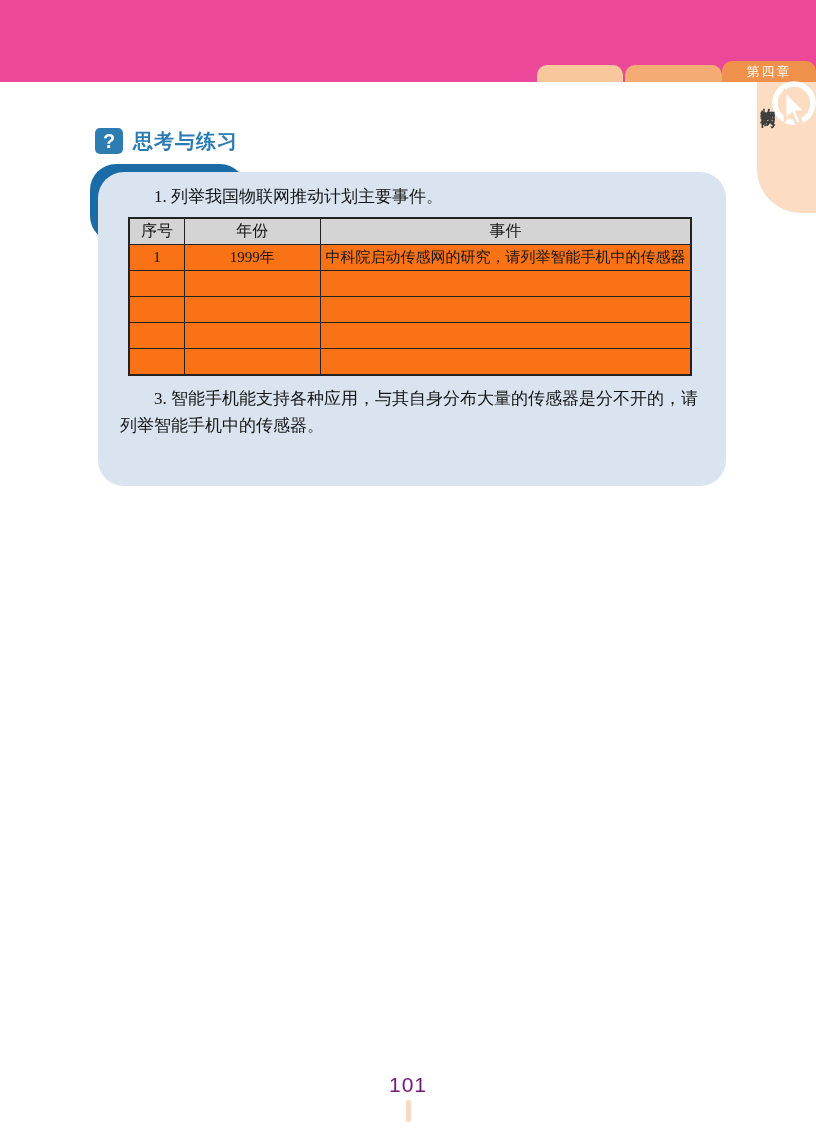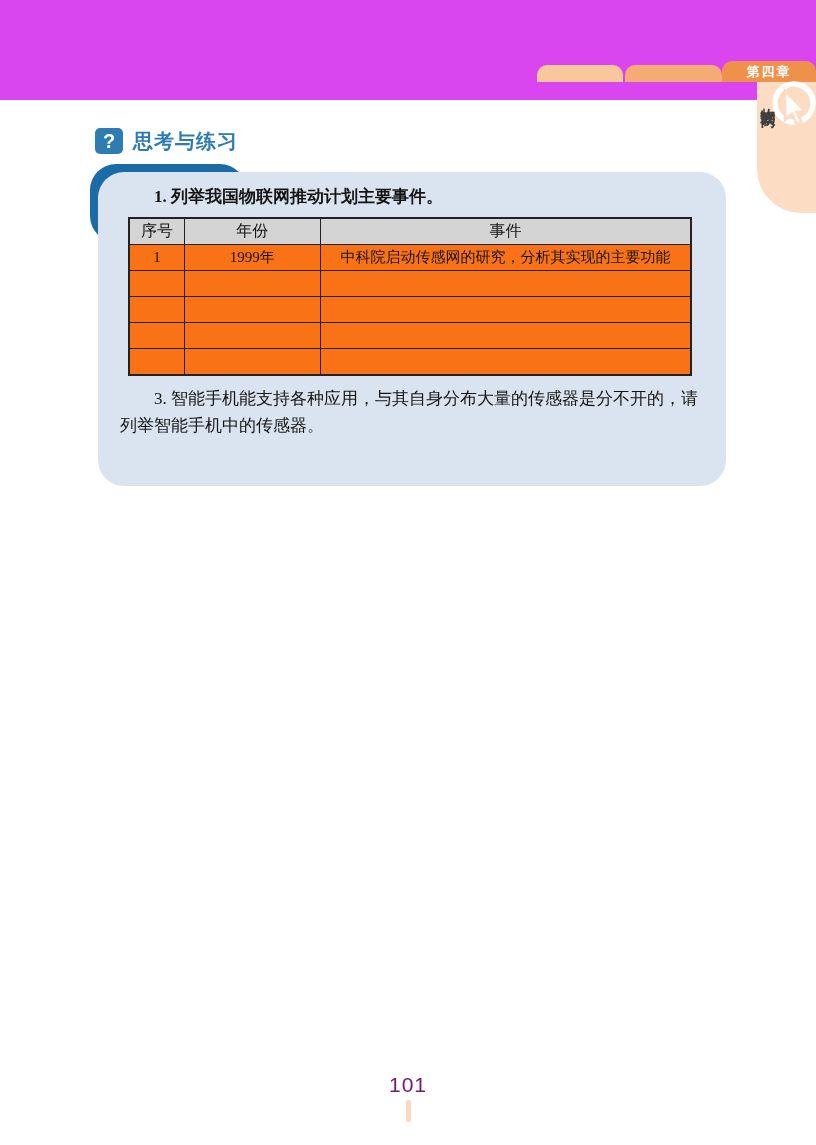--- a/index.html
+++ b/index.html
@@ -1,21 +1,21 @@
 <!DOCTYPE html>
 <html><head>
 <meta charset="utf-8">
 <style>
   html,body{margin:0;padding:0;}
   body{
     width:816px;height:1145px;position:relative;background:#ffffff;
     font-family:"Liberation Sans",sans-serif;overflow:hidden;
   }
   
-  .header-band{position:absolute;left:0;top:0;width:816px;height:100px;background:#d946ef;font-weight:bold;}
+  .header-band{position:absolute;left:0;top:0;width:816px;height:82px;background:#ec4899;}
   .tab{position:absolute;border-radius:10px 10px 0 0;}
   .tab-1{left:537px;top:65px;width:86px;height:17px;background:#F9C79C;}
   .tab-2{left:625px;top:65px;width:97px;height:17px;background:#F5AC74;}
   .tab-3{
     left:722px;top:61px;width:94px;height:21px;background:#F0914B;
     color:#ffffff;font-size:13px;line-height:21px;text-align:center;letter-spacing:2px;
   }
   
   .side-tab{
     position:absolute;left:757px;top:82px;width:59px;height:131px;
@@ -41,21 +41,21 @@
     background:#1B6BA7;border-radius:26px;
   }
   .exercise-box{
     position:absolute;left:98px;top:172px;width:628px;height:314px;
     background:#D9E4F0;border-radius:26px;
   }
   .exercise-box p{
     margin:0 26px 0 22px;text-indent:2em;
     font-family:"Liberation Serif",serif;font-size:17px;line-height:27px;color:#141414;
   }
-  .exercise-box .q1{padding-top:11px;font-weight:bold;}
+  .exercise-box .q1{padding-top:11px;}
   .questions{margin-top:9px;}
   
   .events-table{
     margin:7px 0 0 30px;border-collapse:collapse;background:#f97316;
     border:2px solid #222222;table-layout:fixed;width:564px;
     font-family:"Liberation Serif",serif;
   }
   .events-table th,.events-table td{
     border:1px solid #222222;height:25px;padding:0 4px;
     text-align:center;font-weight:normal;font-size:15px;color:#141414;
@@ -110,21 +110,21 @@
       <tr>
         <th>序号</th>
         <th>年份</th>
         <th>事件</th>
       </tr>
     </thead>
     <tbody>
       <tr>
         <td>1</td>
         <td>1999年</td>
-        <td>中科院启动传感网的研究，分析其实现的主要功能</td>
+        <td>中科院启动传感网的研究，请列举智能手机中的传感器</td>
       </tr>
       <tr>
         <td></td>
         <td></td>
         <td></td>
       </tr>
       <tr>
         <td></td>
         <td></td>
         <td></td>

